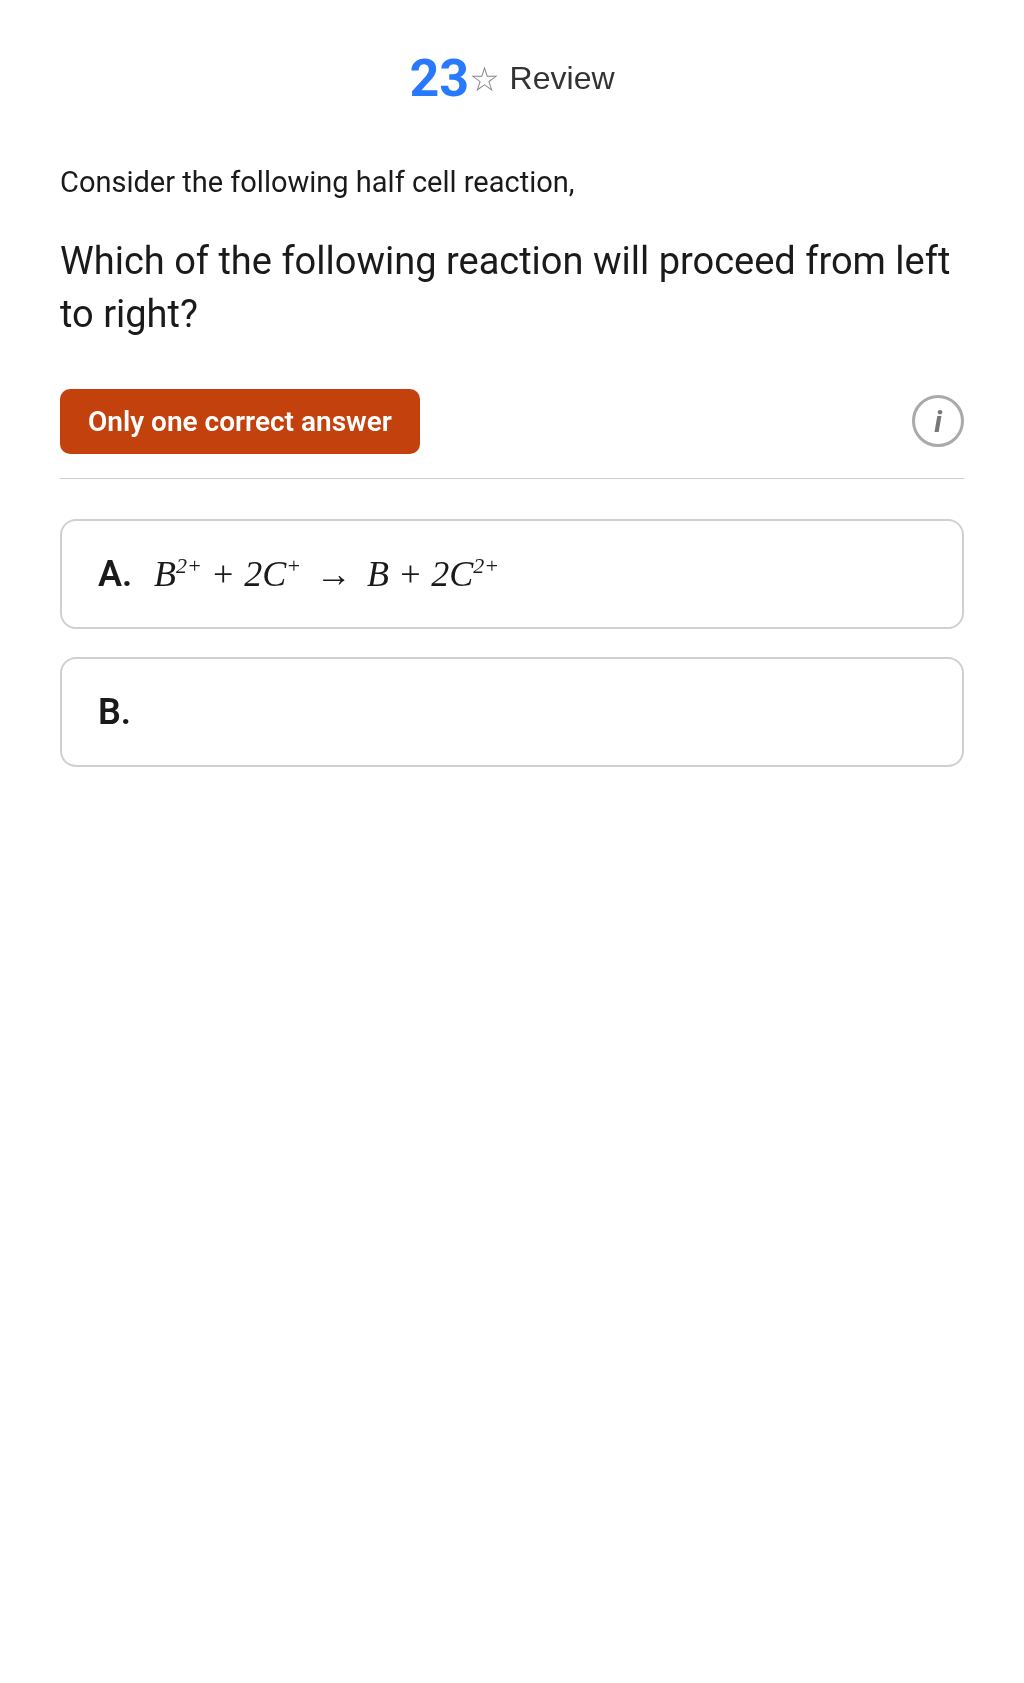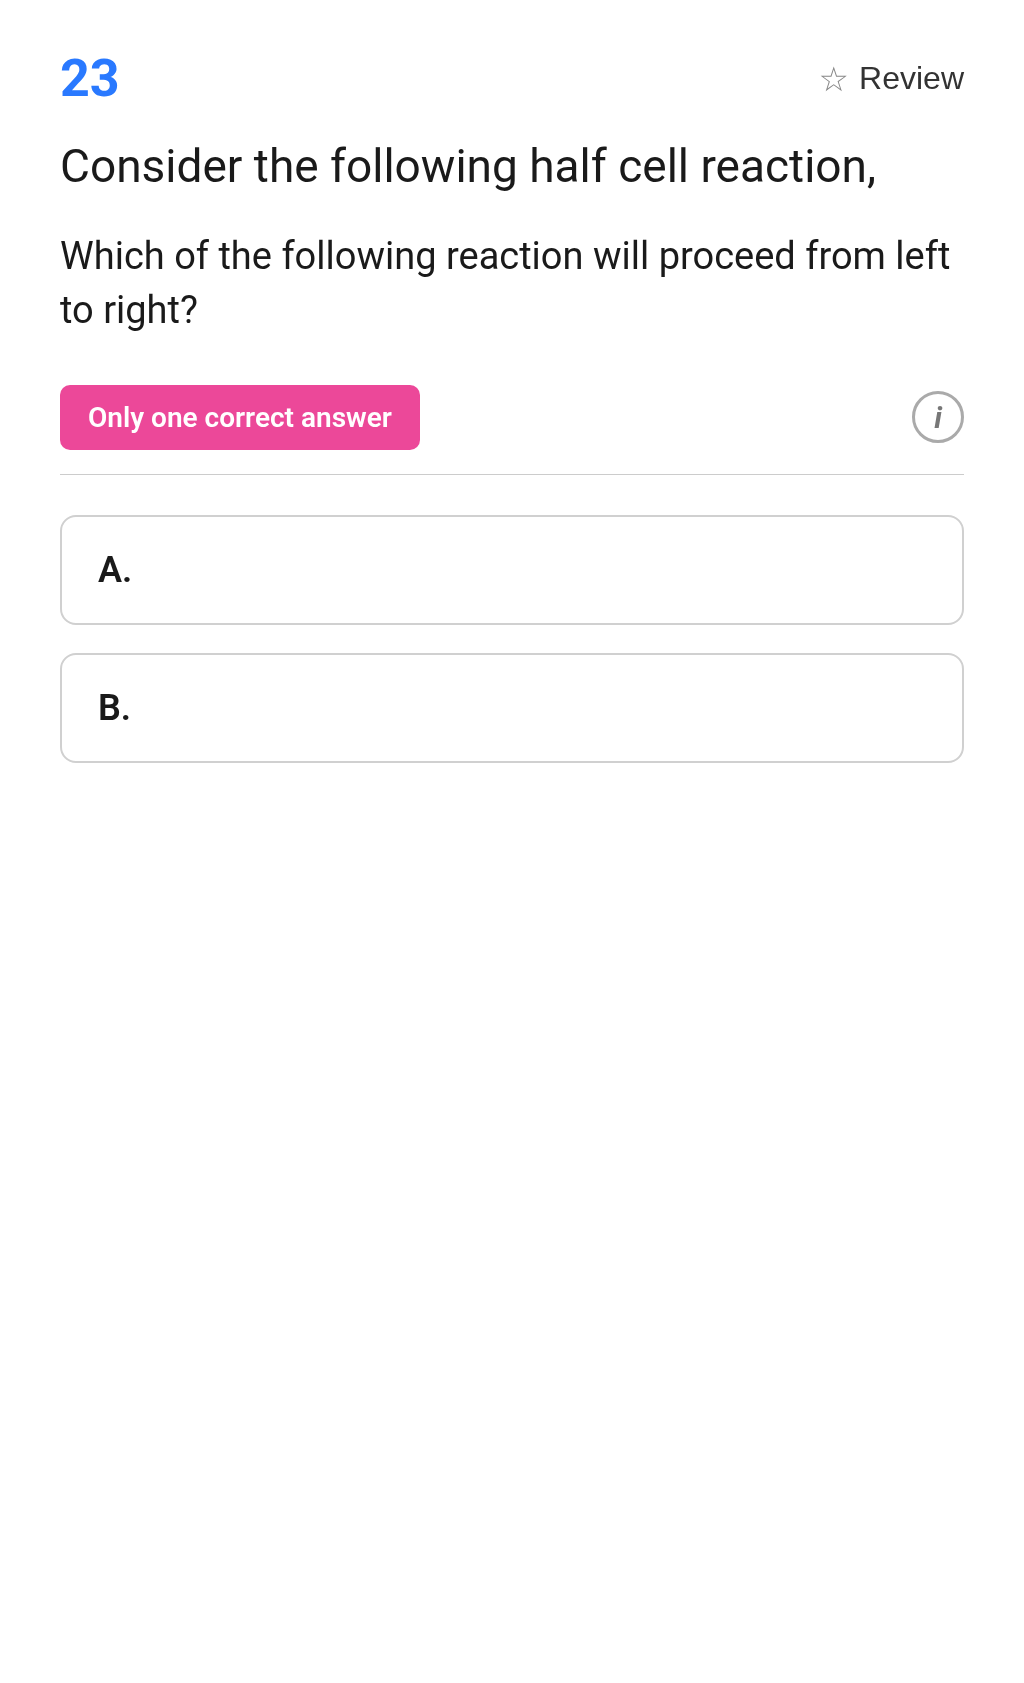--- a/index.html
+++ b/index.html
@@ -19,23 +19,23 @@
 
     .page-container {
       background-color: #ffffff;
       width: 1024px;
       min-height: 1683px;
       padding: 48px 60px 60px 60px;
     }
 
     .header {
       display: flex;
-      justify-content: space-between;
-      align-items: center;
-      margin-bottom: 25px;
+      justify-content: center;
+      align-items: center;
+      margin-bottom: 53px;
     }
 
     .question-number {
       font-size: 52px;
       font-weight: 700;
       color: #2979ff;
     }
 
     .review-btn {
       display: flex;
@@ -52,21 +52,21 @@
     .star-icon {
       font-size: 34px;
       color: #888;
     }
 
     .question-body {
       margin-bottom: 48px;
     }
 
     .question-text {
-      font-size: 46px;
+      font-size: 29px;
       line-height: 1.4;
       color: #1a1a1a;
       margin-bottom: 32px;
       font-weight: 400;
     }
 
     .reaction-block {
       margin: 24px 0;
     }
 
@@ -90,21 +90,21 @@
     }
 
     .badge-row {
       display: flex;
       align-items: center;
       justify-content: space-between;
       margin-bottom: 16px;
     }
 
     .badge {
-      background-color: #ec4899;
+      background-color: #c2410c;
       color: #ffffff;
       padding: 16px 28px;
       border-radius: 10px;
       font-size: 28px;
       font-weight: 600;
     }
 
     .info-icon {
       width: 52px;
       height: 52px;
@@ -194,20 +194,23 @@
       <span>i</span>
     </div>
   </div>
 
   <hr class="divider">
 
   <div class="options-list">
 
     <div class="option-card">
       <span class="option-label">A.</span>
+      <span class="option-content">
+        B<sup>2+</sup> + 2C<sup>+</sup> <span class="arrow-sym">→</span> B + 2C<sup>2+</sup>
+      </span>
     </div>
 
     <div class="option-card">
       <span class="option-label">B.</span>
     </div>
 
   </div>
 
 </div>
 

